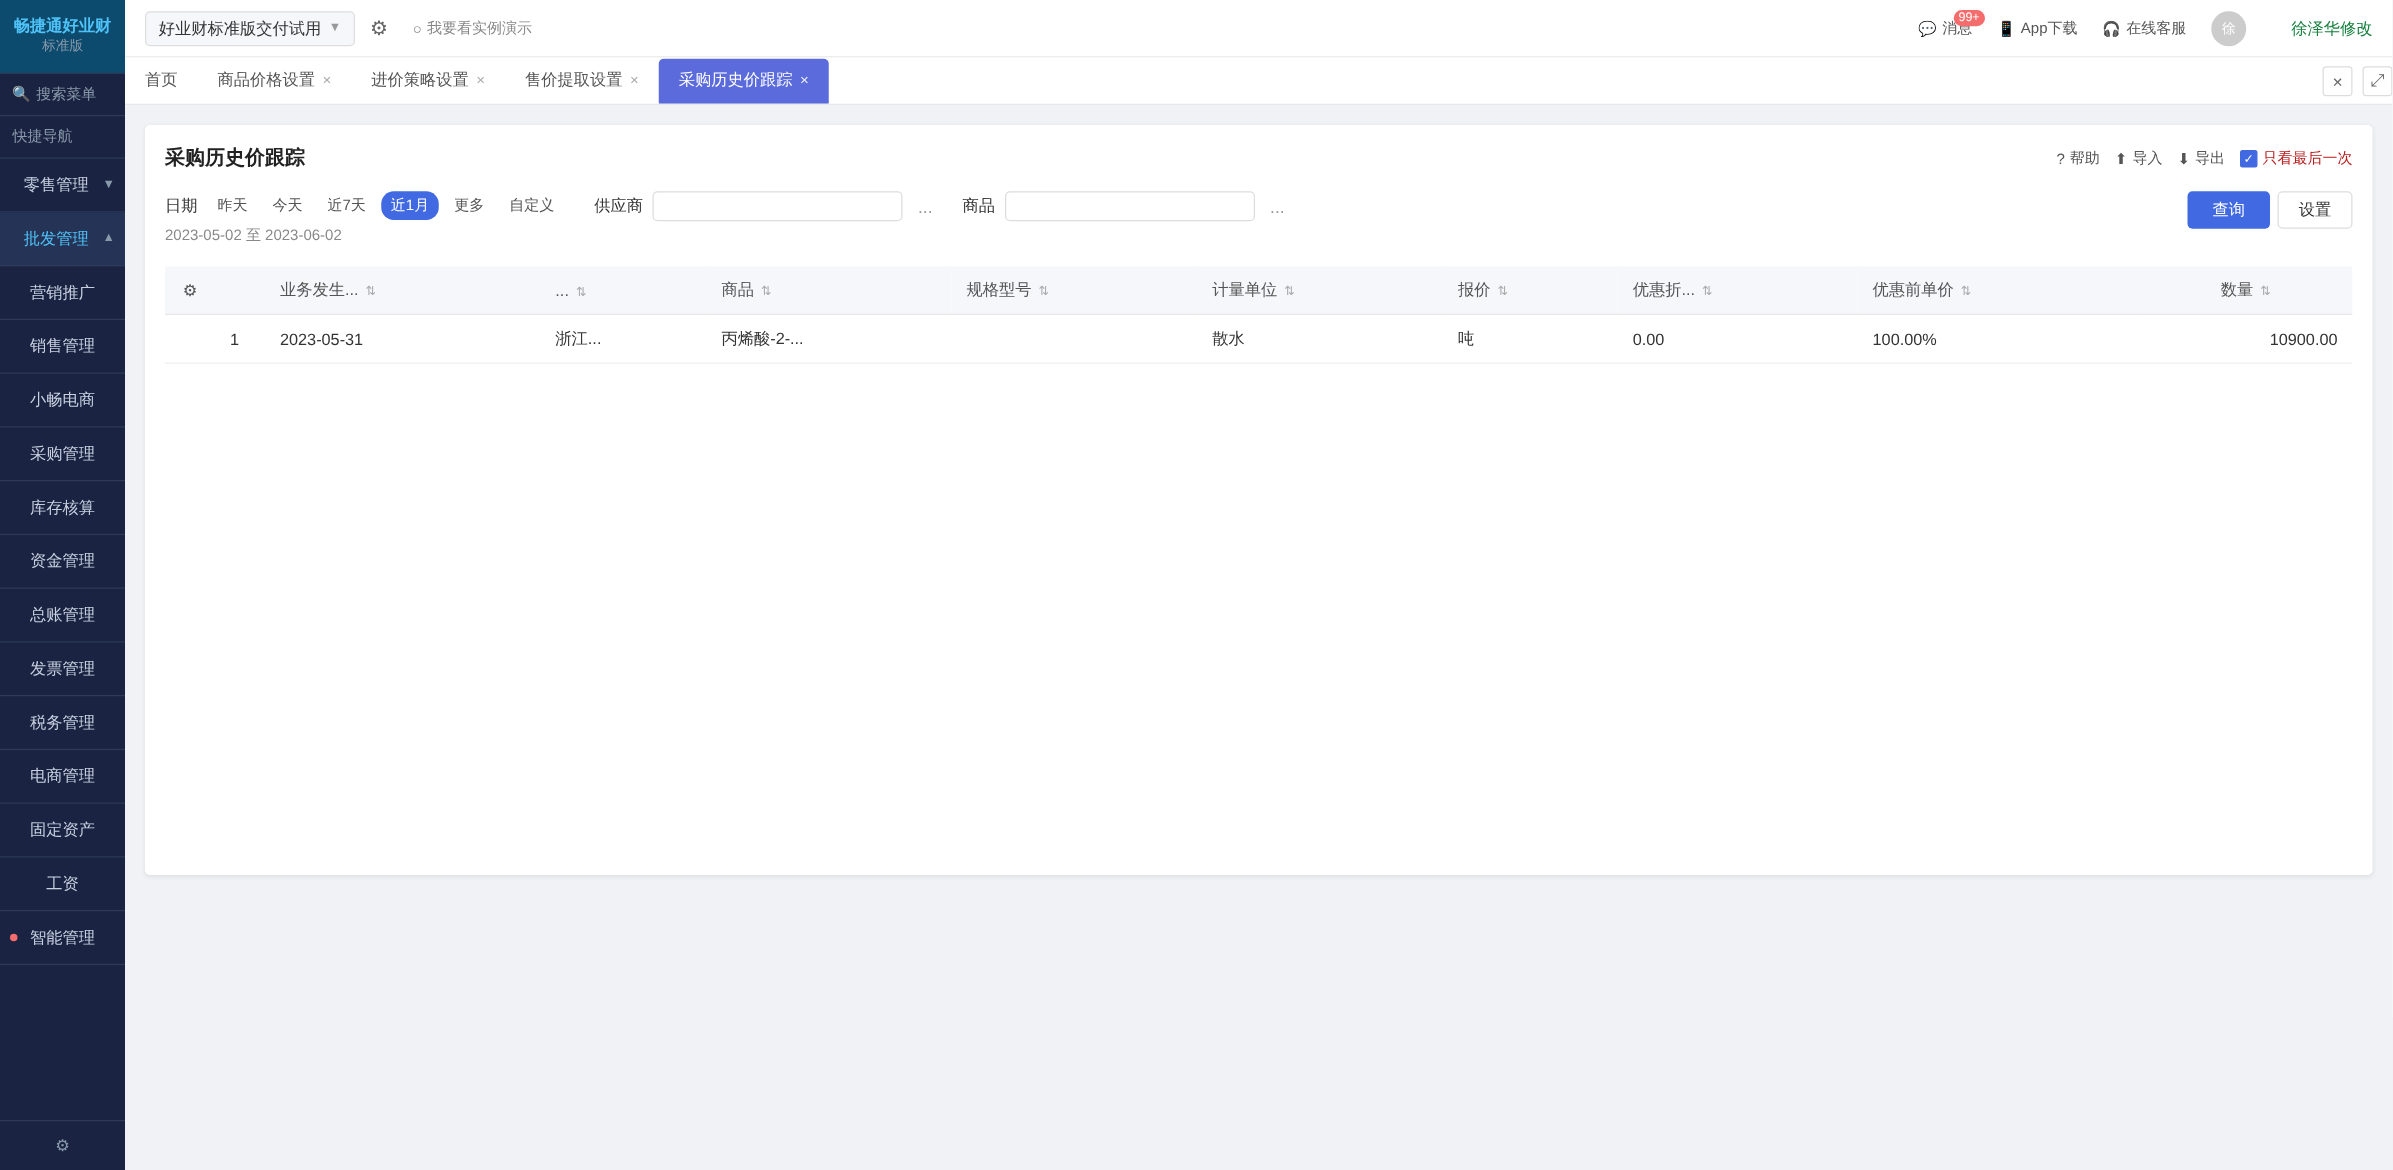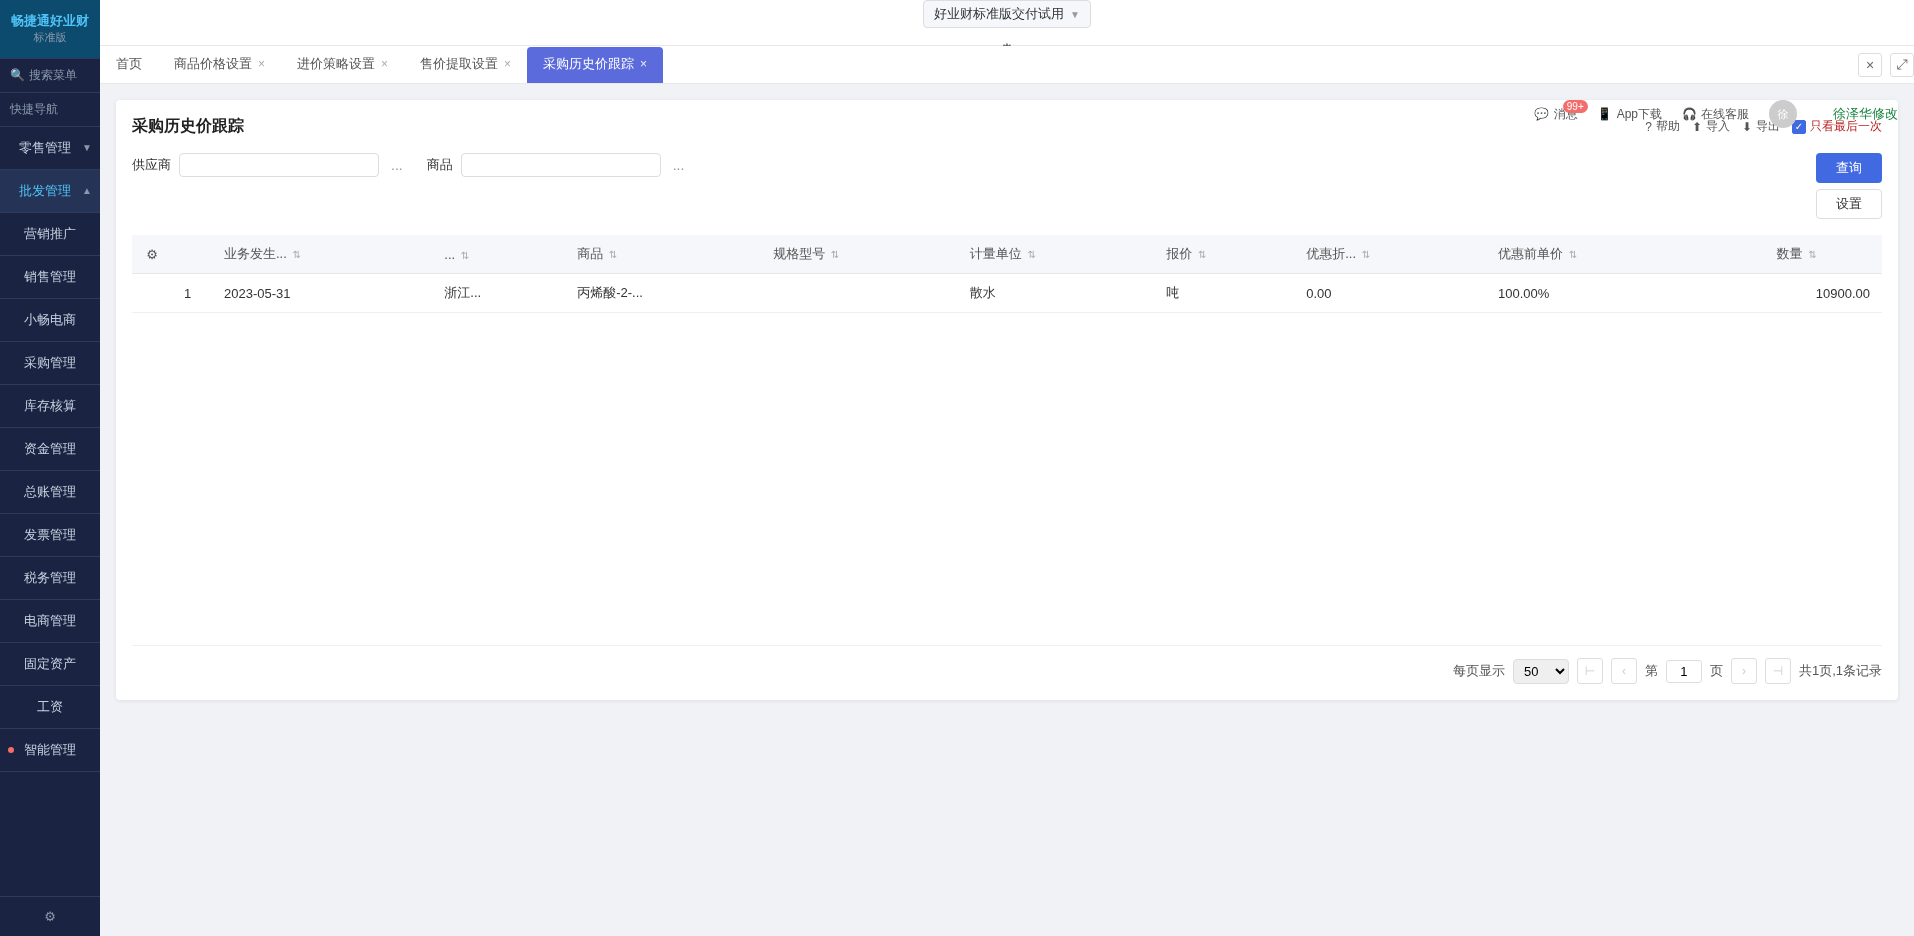--- a/index.html
+++ b/index.html
@@ -81,21 +81,20 @@
 
     
     .topbar {
       background: #fff;
       height: 46px;
       display: flex;
       align-items: center;
       padding: 0 16px;
       border-bottom: 1px solid #e8e8e8;
       gap: 12px;
-      flex-direction: column;
     }
     .topbar-selector {
       display: flex; align-items: center; gap: 6px;
       background: #f5f7fa; border: 1px solid #ddd; border-radius: 4px;
       padding: 4px 10px; cursor: pointer; font-size: 13px; color: #333;
     }
     .topbar-selector .arrow { color: #999; font-size: 10px; }
     .topbar-settings { color: #666; cursor: pointer; font-size: 16px; }
     .topbar-demo { display: flex; align-items: center; gap: 4px; color: #666; font-size: 13px; cursor: pointer; margin-left: 8px; }
     .topbar-demo span { color: #888; font-size: 12px; }
@@ -185,21 +184,21 @@
     }
     .filter-dots { color: #999; font-size: 14px; cursor: pointer; margin-left: 4px; }
     .query-btn {
       background: #4169e1; color: #fff; border: none; border-radius: 4px;
       padding: 6px 20px; font-size: 13px; cursor: pointer;
     }
     .settings-btn {
       border: 1px solid #ddd; background: #fff; color: #333; border-radius: 4px;
       padding: 5px 16px; font-size: 13px; cursor: pointer;
     }
-    .btn-column { display: flex; flex-direction: column; gap: 6px; margin-left: auto; }
+    .btn-column { display: flex; flex-direction: row; gap: 6px; margin-left: auto; }
 
     
     .table-container { overflow: auto; flex: 1; }
     table { width: 100%; border-collapse: collapse; font-size: 13px; }
     thead tr { background: #f5f7fa; }
     thead th {
       padding: 10px 12px; text-align: left; color: #555; font-weight: normal;
       border-bottom: 1px solid #e8e8e8; white-space: nowrap; font-size: 13px;
       cursor: pointer;
     }
@@ -376,20 +375,34 @@
             <span>导出</span>
           </div>
           <div class="checkbox-label">
             <div class="checkbox-sq"></div>
             <span>只看最后一次</span>
           </div>
         </div>
       </div>
 
       <div class="filter-row">
+        <div>
+          <div style="display:flex;align-items:center;gap:8px;">
+            <span class="filter-label">日期</span>
+            <div class="date-options">
+              <span class="date-opt">昨天</span>
+              <span class="date-opt">今天</span>
+              <span class="date-opt">近7天</span>
+              <span class="date-opt active">近1月</span>
+              <span class="date-opt">更多</span>
+              <span class="date-opt">自定义</span>
+            </div>
+          </div>
+          <div class="date-range">2023-05-02 至 2023-06-02</div>
+        </div>
 
         <div class="filter-group">
           <span class="filter-label">供应商</span>
           <input class="filter-input" type="text" value="" placeholder="" style="">
           <span class="filter-dots">...</span>
         </div>
 
         <div class="filter-group">
           <span class="filter-label">商品</span>
           <input class="filter-input" type="text" value="" placeholder="" style="">
@@ -457,33 +470,16 @@
               <td>散水</td>
               <td>吨</td>
               <td>0.00</td>
               <td>100.00%</td>
               <td style="text-align:right;">10900.00</td>
             </tr>
           </tbody>
         </table>
       </div>
 
-      <div class="pagination">
-        <span>每页显示</span>
-        <select class="page-size-select">
-          <option value="50" selected="">50</option>
-          <option value="10">10</option>
-          <option value="20">20</option>
-          <option value="100">100</option>
-        </select>
-        <div class="page-btn disabled">⊢</div>
-        <div class="page-btn disabled">‹</div>
-        <span>第</span>
-        <input class="page-input" type="text" value="1" style="">
-        <span>页</span>
-        <div class="page-btn disabled">›</div>
-        <div class="page-btn disabled">⊣</div>
-        <span>共1页,1条记录</span>
-      </div>
 
     </div>
   </div>
 </div>
 
 </body></html>

